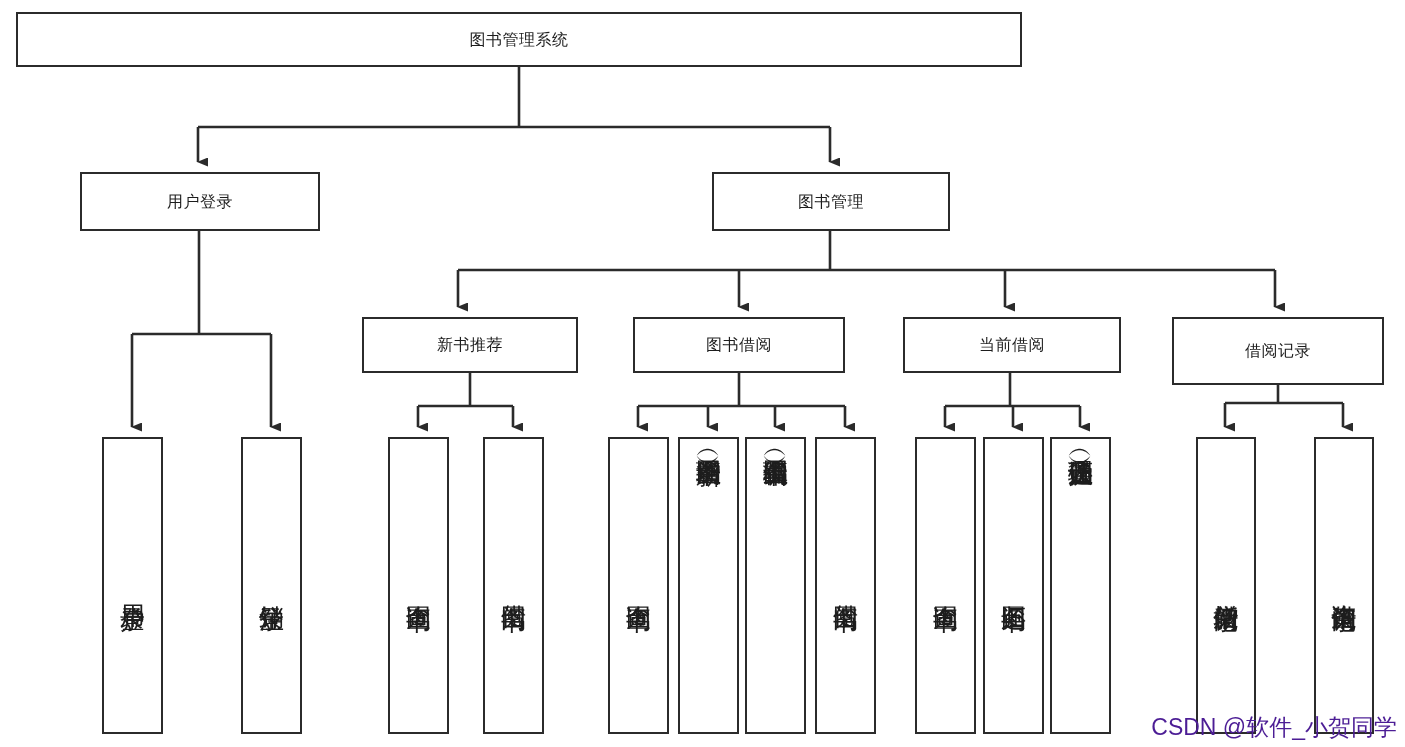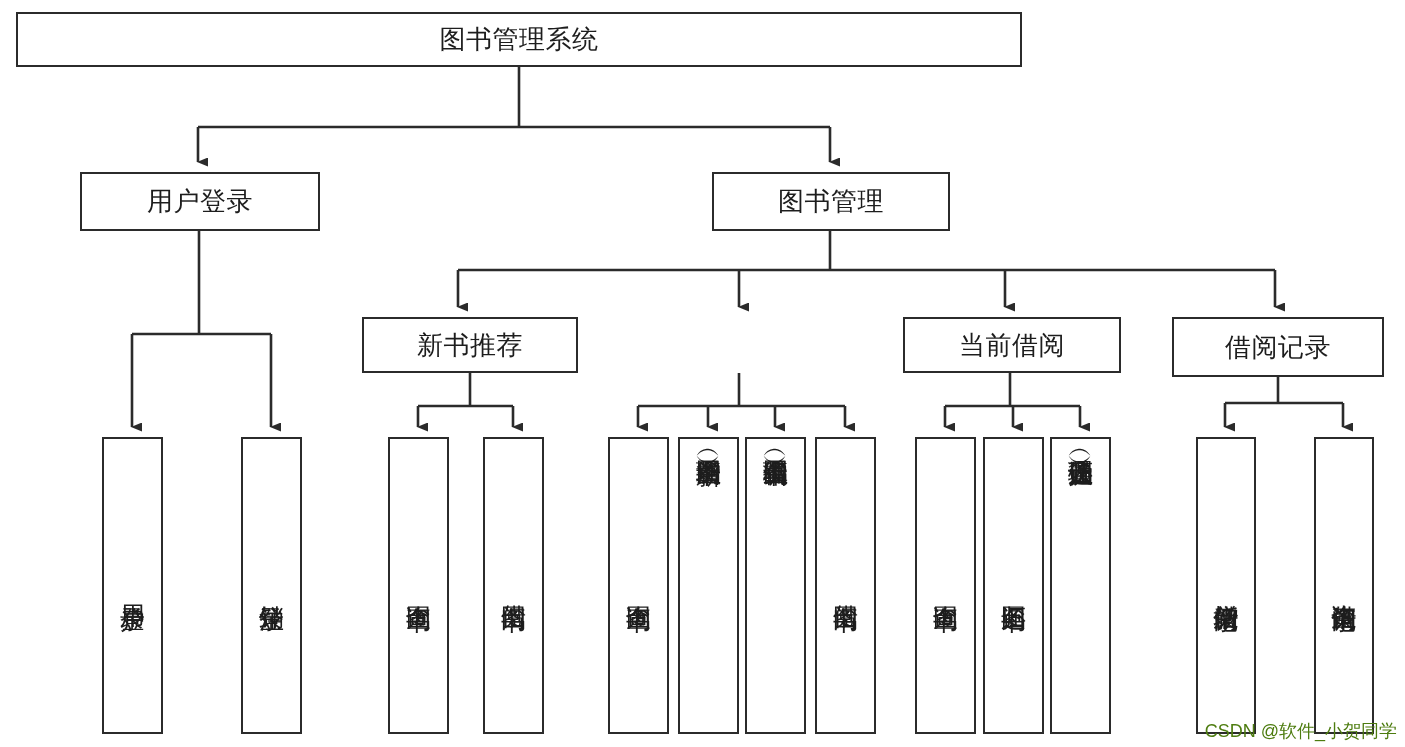--- a/index.html
+++ b/index.html
@@ -34,22 +34,23 @@
     z-index: 2;
   }
   .node .label {
     color: #1d1d1d;
     line-height: 1.08;
     text-align: center;
     white-space: pre;
   }
   
   .node.horiz .label {
-    font-size: 26px;
+    font-size: 16px;
     letter-spacing: 0.5px;
+    font-family: Liberation Serif, serif;
   }
   
   .node.vert {
     align-items: flex-start;
     padding-top: 2px;
   }
   .node.vert .label {
     writing-mode: vertical-rl;
     text-orientation: upright;
     font-size: 25px;
@@ -60,22 +61,22 @@
     font-size: 25px;
     letter-spacing: 0px;
   }
   .node.vert.center {
     align-items: center;
   }
   #watermark {
     position: absolute;
     right: 8px;
     bottom: 4px;
-    font-size: 18px;
-    color: #4d7c0f;
+    font-size: 23px;
+    color: #4c1d95;
     z-index: 5;
     white-space: nowrap;
   }
 </style>
 </head>
 <body>
 
 <div id="canvas">
 
   <svg id="wires" viewBox="0 0 1405 747" width="1405" height="747">
@@ -135,24 +136,27 @@
   <div class="node horiz" style="left:80px; top:172px; width:240px; height:59px;">
     <span class="label">用户登录</span>
   </div>
   <div class="node horiz" style="left:362px; top:317px; width:216px; height:56px;">
     <span class="label">新书推荐</span>
   </div>
 
   <div class="node horiz" style="left:712px; top:172px; width:238px; height:59px;">
     <span class="label">图书管理</span>
   </div>
+  <div class="node horiz" style="left:633px; top:317px; width:212px; height:56px;">
+    <span class="label">图书借阅</span>
+  </div>
   <div class="node horiz" style="left:903px; top:317px; width:218px; height:56px;">
     <span class="label">当前借阅</span>
   </div>
-  <div class="node horiz" style="left:1172px; top:317px; width:212px; height:60px;">
+  <div class="node horiz" style="left:1172px; top:317px; width:212px; height:68px;">
     <span class="label">借阅记录</span>
   </div>
 
   <div class="node vert center" style="left:102px; top:437px; width:61px; height:297px;">
     <span class="label">用户登录</span>
   </div>
   <div class="node vert center" style="left:241px; top:437px; width:61px; height:297px;">
     <span class="label">注销登录</span>
   </div>
 

